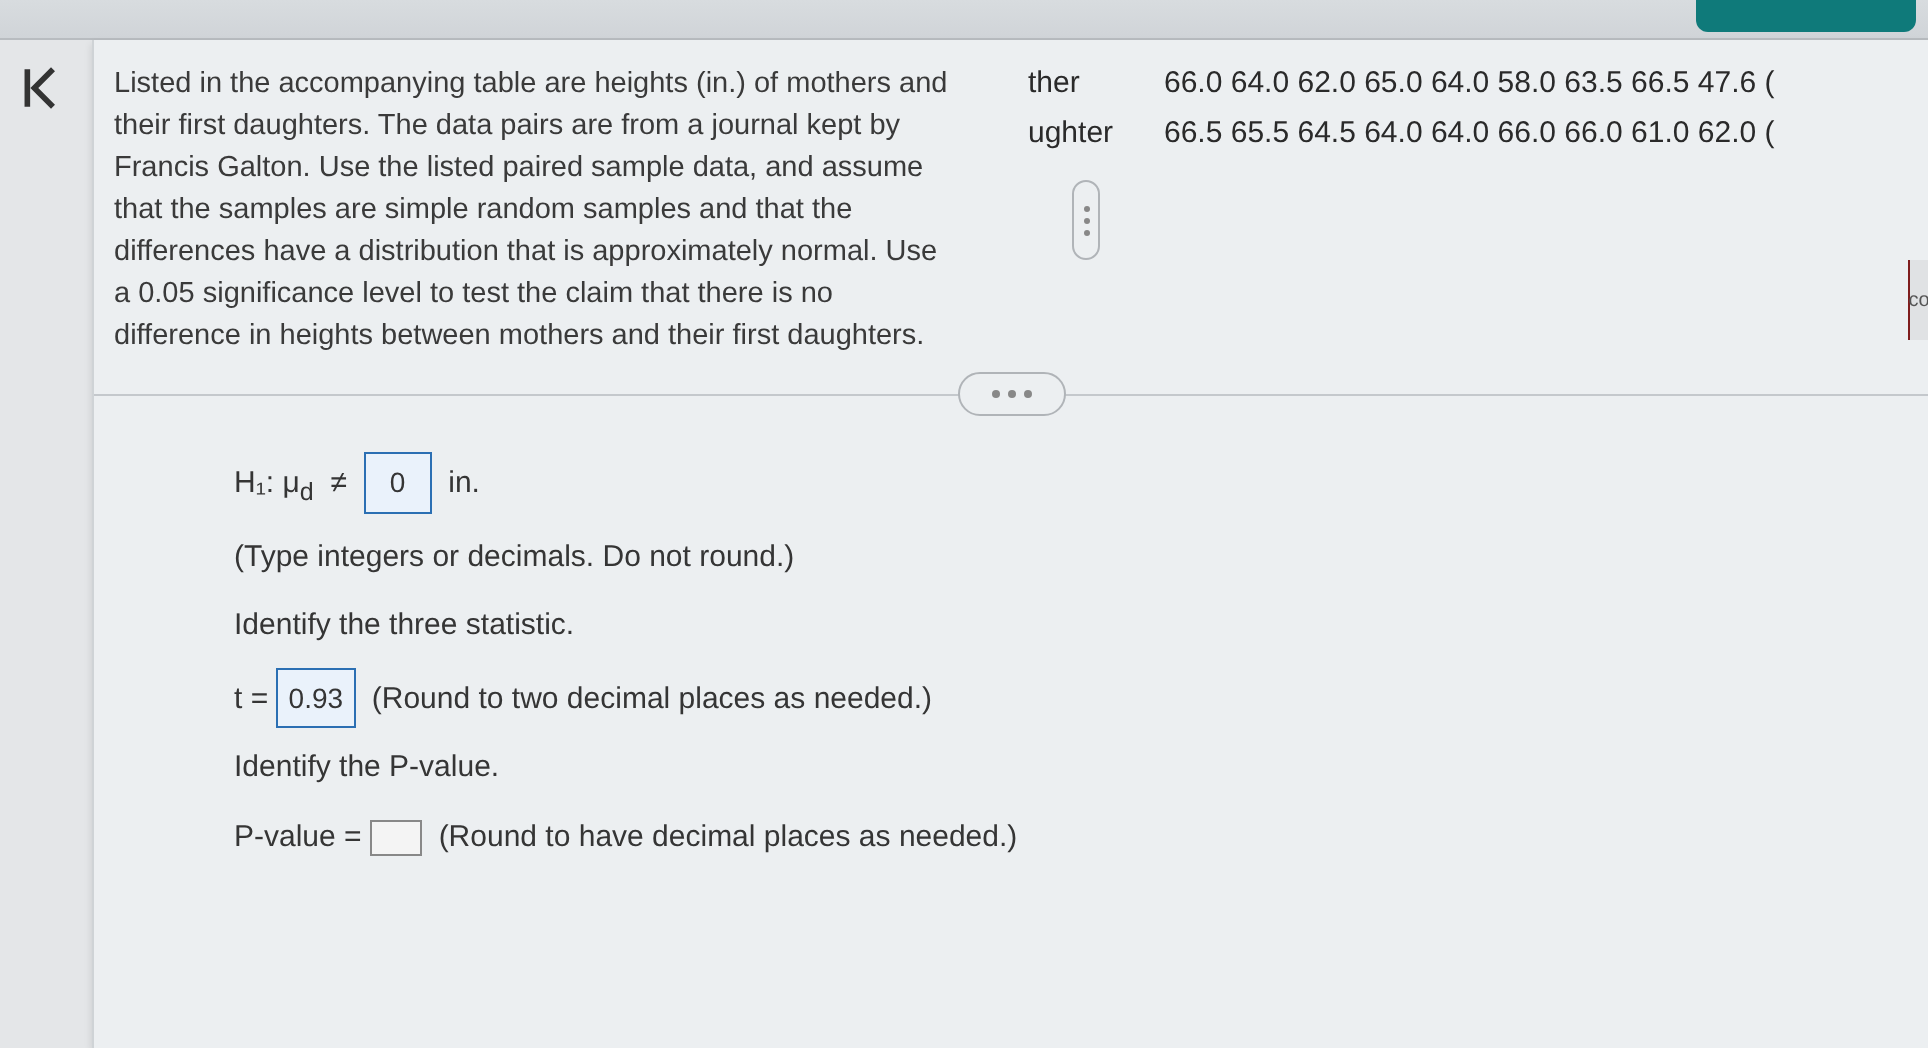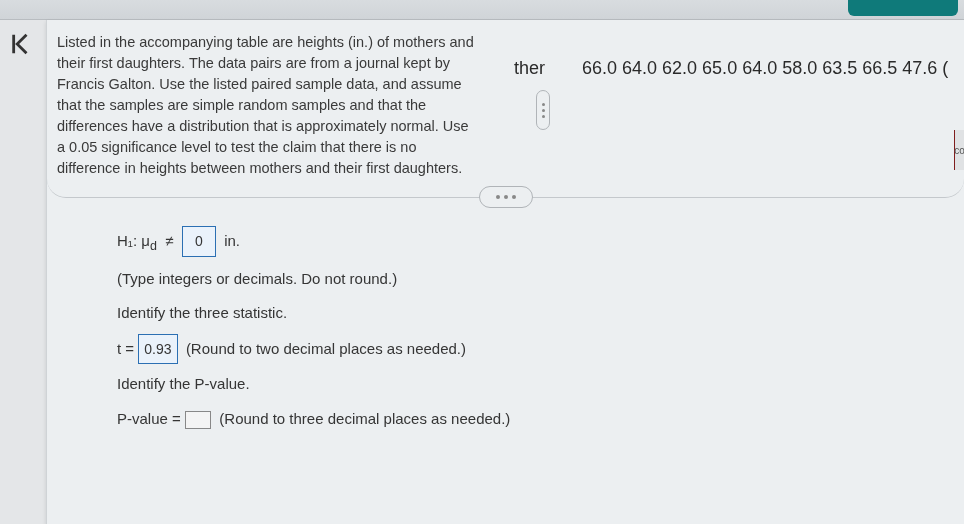--- a/index.html
+++ b/index.html
@@ -43,21 +43,20 @@
     border-left: 1px solid #cfd3d6;
     box-shadow: 0 2px 4px rgba(0,0,0,0.12);
     position: relative;
     display: flex;
     flex-direction: column;
   }
   .upper {
     display: flex;
     border-bottom: 1px solid #c4c8cc;
     position: relative;
-    border-radius: 19px;
   }
   .prompt {
     width: 445px;
     padding: 12px 18px 18px 10px;
     font-size: 14.5px;
     line-height: 1.45;
     color: #3a3a3a;
   }
   .drag-handle {
     position: absolute;
@@ -71,26 +70,25 @@
     display: flex;
     flex-direction: column;
     align-items: center;
     justify-content: center;
     gap: 3px;
   }
   .drag-handle span { width:3px;height:3px;background:#888;border-radius:50%; }
   .data-panel {
     flex: 1;
     padding: 10px 4px 10px 22px;
-    font-size: 18px;
+    font-size: 15px;
     line-height: 1.65;
     white-space: nowrap;
     overflow: hidden;
     color: #2a2a2a;
-    margin-top: 24px;
   }
   .data-row { display: flex; gap: 12px; }
   .data-label { min-width: 56px; }
   .ellipsis-pill {
     position: absolute;
     left: 50%;
     transform: translateX(-50%);
     bottom: -11px;
     width: 54px;
     height: 22px;
@@ -166,20 +164,24 @@
         <span></span>
           <span></span>
           <span></span>
       </div>
 
       <div class="data-panel">
         <div class="data-row">
           <span class="data-label">ther</span>
           <span>66.0 64.0 62.0 65.0 64.0 58.0 63.5 66.5 47.6 (</span>
         </div>
+        <div class="data-row">
+          <span class="data-label">ughter</span>
+          <span>66.5 65.5 64.5 64.0 64.0 66.0 66.0 61.0 62.0 (</span>
+        </div>
       </div>
 
       <div class="ellipsis-pill">
         <span></span>
           <span></span>
           <span></span>
       </div>
     </div>
 
     <div class="lower">
@@ -196,19 +198,19 @@
       <p>
         <span>t =</span>
         <span class="answer-box">0.93</span>
         &nbsp;<span>(Round to two decimal places as needed.)</span>
       </p>
 
       <p>Identify the P-value.</p>
       <p>
         <span>P-value =</span>
         <span class="empty-box"></span>
-        &nbsp;<span>(Round to three decimal places as needed.)</span>
+        &nbsp;<span>(Round to have decimal places as needed.)</span>
       </p>
     </div>
 
     <div class="right-edge">co</div>
   </div>
 </div>
 
 </body></html>

